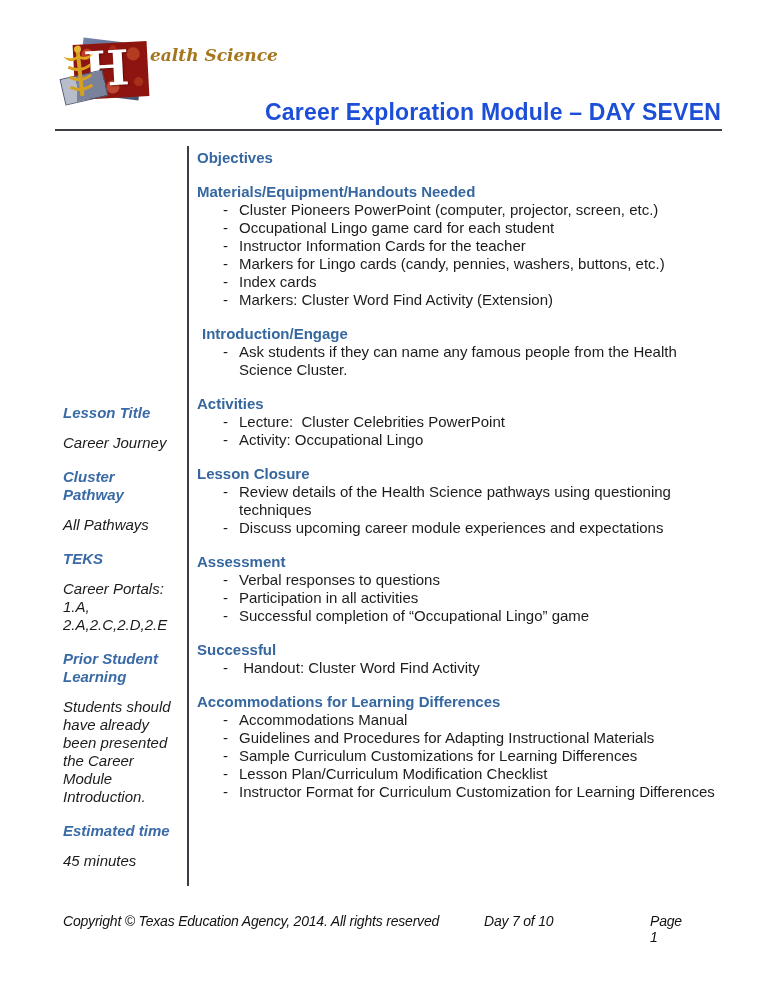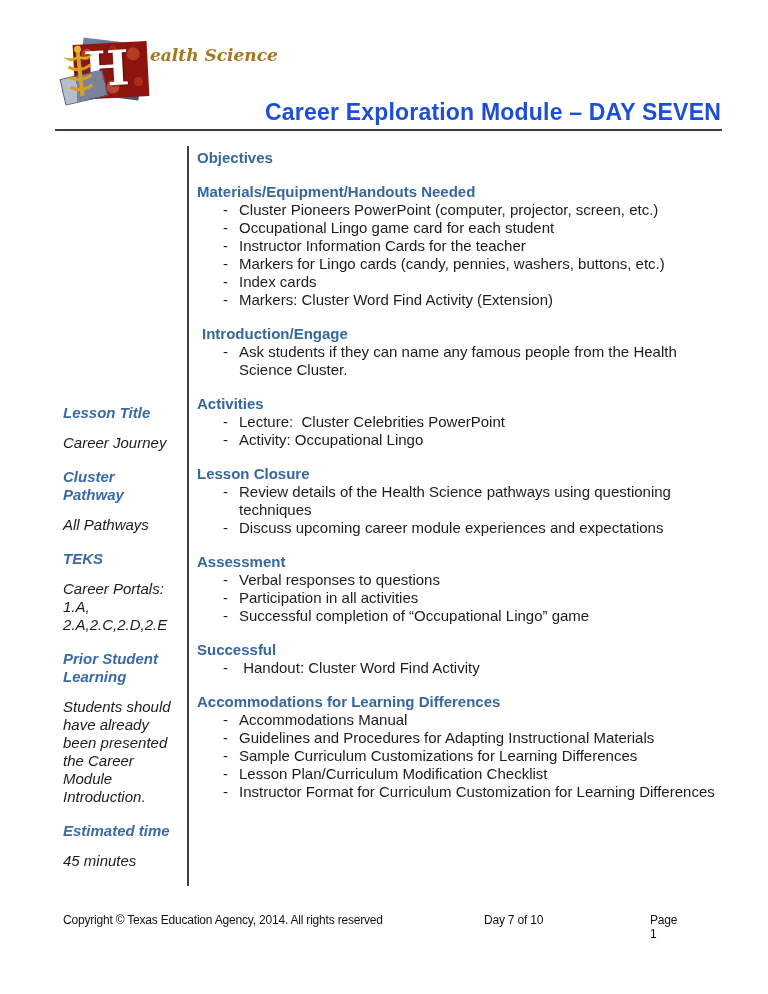--- a/index.html
+++ b/index.html
@@ -73,21 +73,21 @@
   .m-section{margin-bottom:16px;}
   .m-heading{color:#36679f;font-weight:bold;}
   .m-section.indent .m-heading{padding-left:5px;}
   .m-list{list-style:none;margin:0;padding:0 0 0 26px;}
   .m-list li{display:flex;}
   .dash{flex:none;width:16px;}
   .dash::before{content:"-";}
   .li-text{flex:1;white-space:pre-wrap;max-width:480px;}
 
   
-  .footer{position:absolute;left:0;top:913px;width:620px;height:20px;font-size:12px;letter-spacing:-.2px;color:#121212;}
+  .footer{position:absolute;left:0;top:913px;width:620px;height:20px;font-size:14px;letter-spacing:-.2px;color:#121212;font-style:italic;}
   .f-copy{position:absolute;left:63px;top:0;}
   .f-day{position:absolute;left:484px;top:0;}
   .f-page{position:absolute;left:650px;top:0;}
 </style>
 </head>
 <body>
 
 <div class="page">
 
   <div class="logo">

